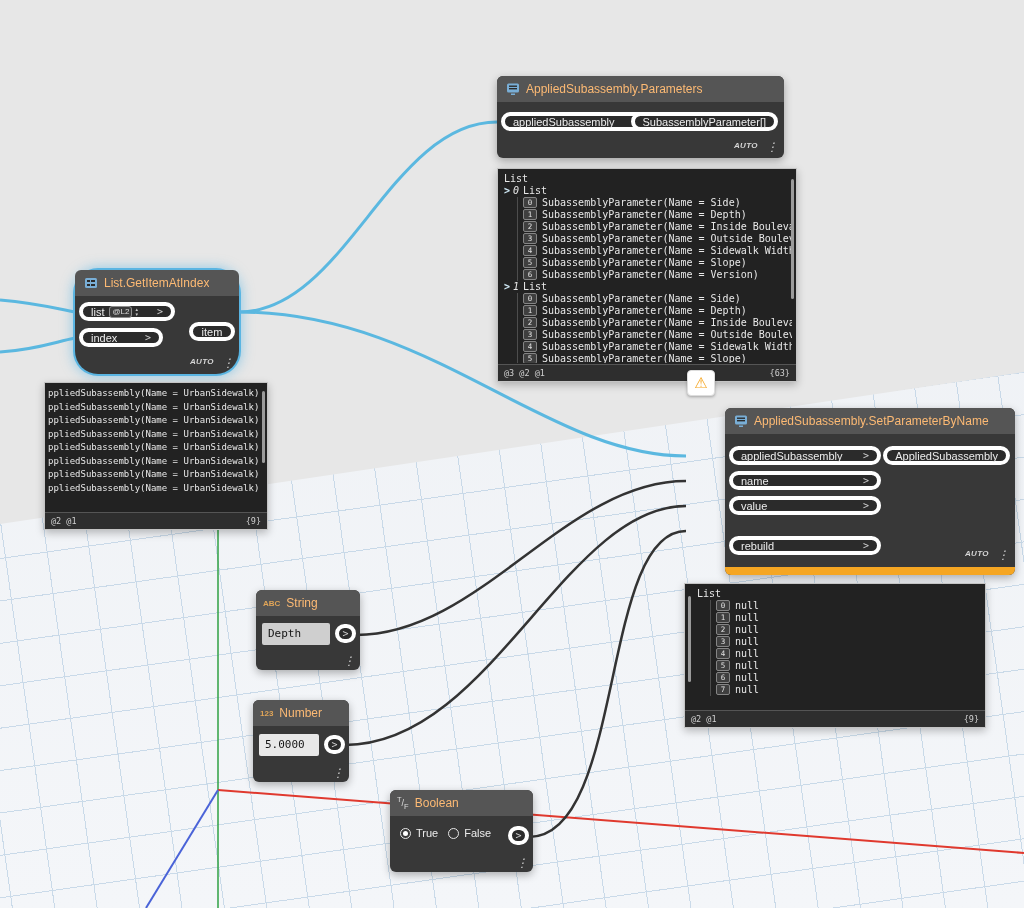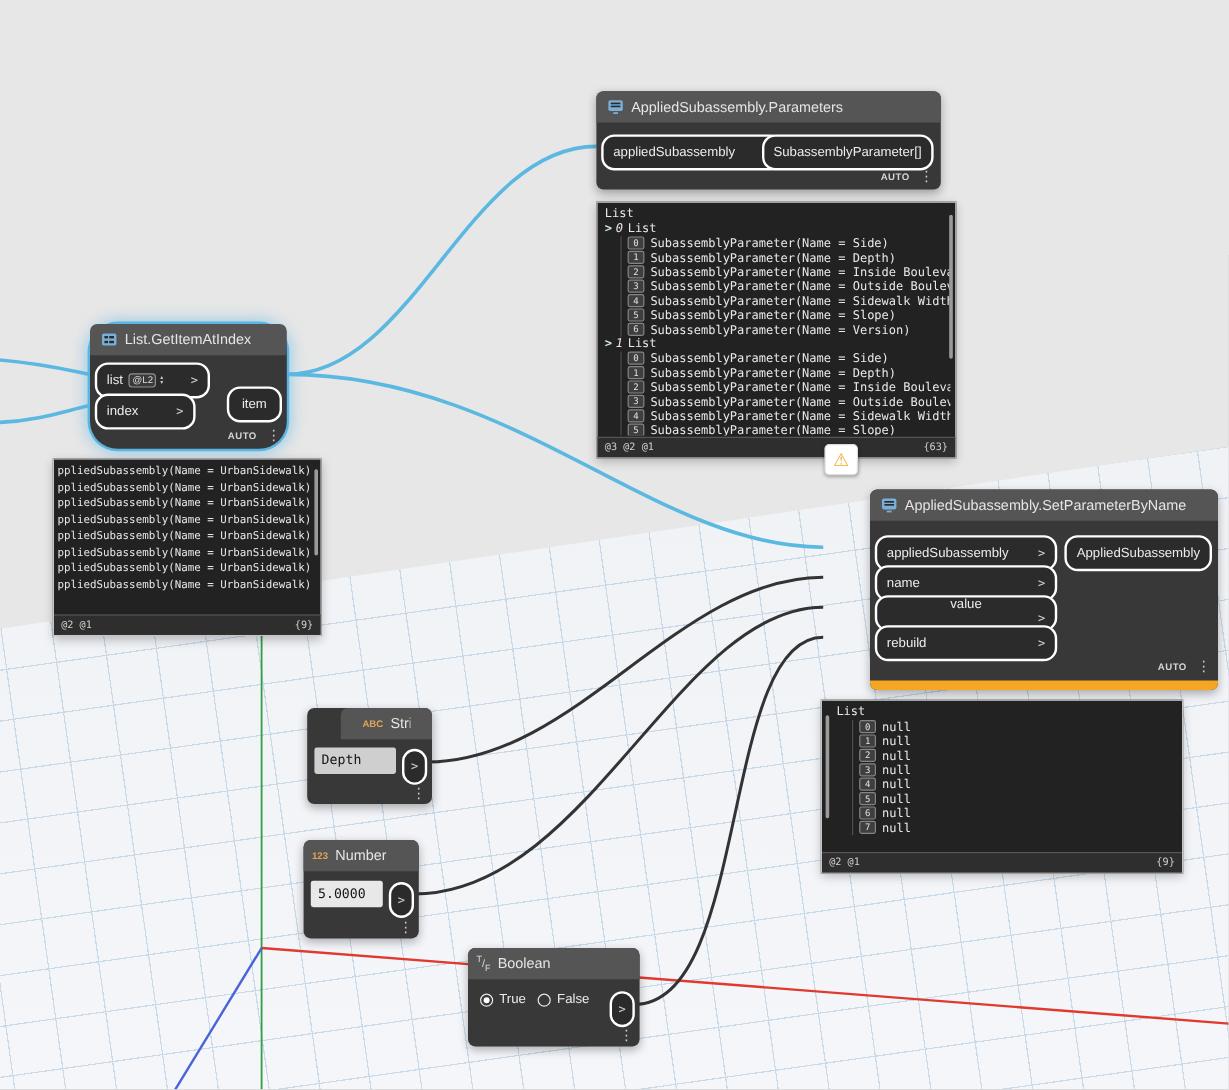--- a/index.html
+++ b/index.html
@@ -31,35 +31,35 @@
   .axis-green{stroke:var(--axis-green);stroke-width:1.5;}
   .axis-red{stroke:var(--axis-red);stroke-width:2;}
   .axis-blue{stroke:var(--axis-blue);stroke-width:2;}
 
   
   .node{position:absolute;background:#383838;border-radius:6px;z-index:3;
     box-shadow:0 3px 8px rgba(0,0,0,.3);}
   .node.selected{box-shadow:0 0 0 2px #5ab5e2,0 0 12px 3px rgba(90,181,226,.55);}
   .node-header{height:26px;background:#555;border-radius:6px 6px 0 0;display:flex;
     align-items:center;gap:6px;padding:0 9px;cursor:default;}
-  .node-title{color:#e5e5e5;font-size:12px;white-space:nowrap;overflow:hidden;}
+  .node-title{color:#fdba74;font-size:12px;white-space:nowrap;overflow:hidden;}
   .hicon{flex:0 0 auto;width:14px;height:14px;}
   .hicon-text{color:#e0a558;font-size:8px;font-weight:bold;flex:0 0 auto;}
   .hicon-tf{color:#dcdcdc;font-size:9px;flex:0 0 auto;line-height:9px;}
-  .chip{position:absolute;background:#2b2b2b;border:2px solid #ffffff;border-radius:11px;
-    height:30px;display:flex;align-items:center;padding:0 8px;color:#ececec;font-size:11px;
+  .chip{position:absolute;background:#2b2b2b;border:4px solid #ffffff;border-radius:11px;
+    height:19px;display:flex;align-items:center;padding:0 8px;color:#ececec;font-size:11px;
     box-sizing:border-box;white-space:nowrap;}
   .chip .parrow{margin-left:auto;padding-left:6px;font-size:10px;color:#cfcfcf;
     font-family:"DejaVu Sans Mono",monospace;}
   .chip.out{justify-content:center;}
   .level-badge{background:#3a3a3a;border:1px solid #8f8f8f;border-radius:3px;font-size:8px;
     padding:0 2px;line-height:10px;color:#ddd;margin-left:5px;}
   .stepper{display:flex;flex-direction:column;line-height:4.5px;font-size:5px;color:#c8c8c8;
     margin-left:3px;cursor:pointer;}
-  .node-footer{position:absolute;display:flex;align-items:center;gap:8px;}
+  .node-footer{position:absolute;display:flex;align-items:flex-start;gap:8px;font-style:italic;}
   .lacing{color:#d6d6d6;font-size:8px;font-weight:bold;letter-spacing:.4px;cursor:pointer;}
   .dots{color:#cfcfcf;font-size:12px;line-height:12px;cursor:pointer;}
   .field{position:absolute;background:#d9d9d9;color:#141414;height:22px;line-height:22px;
     padding:0 6px;border-radius:2px;box-sizing:border-box;font-size:11px;
     font-family:"DejaVu Sans Mono",monospace;overflow:hidden;}
   .orange-strip{position:absolute;left:0;right:0;bottom:0;height:8px;
     background:var(--warning-orange);border-radius:0 0 6px 6px;}
   .radio{width:11px;height:11px;border:1.5px solid #e6e6e6;border-radius:50%;
     display:inline-block;box-sizing:border-box;position:relative;flex:0 0 auto;cursor:pointer;}
   .radio.sel::after{content:"";position:absolute;inset:2px;background:#fff;border-radius:50%;}
@@ -236,25 +236,25 @@
       <span>appliedSubassembly</span>
       <span class="parrow">&gt;</span>
     </div>
     <div class="chip out" style="right:5px;top:38px;">
       <span>AppliedSubassembly</span>
     </div>
     <div class="chip" style="left:4px;top:63px;width:152px;">
       <span>name</span>
       <span class="parrow">&gt;</span>
     </div>
-    <div class="chip" style="left:4px;top:88px;width:152px;flex-direction:column;">
+    <div class="chip" style="left:4px;top:88px;width:152px;">
       <span>value</span>
       <span class="parrow">&gt;</span>
     </div>
-    <div class="chip" style="left:4px;top:113px;width:152px;">
+    <div class="chip" style="left:4px;top:128px;width:152px;">
       <span>rebuild</span>
       <span class="parrow">&gt;</span>
     </div>
     <div class="node-footer" style="right:6px;bottom:14px;">
       <span class="lacing">AUTO</span>
       <span class="dots">⋮</span>
     </div>
     <div class="orange-strip"></div>
   </div>
 
@@ -273,21 +273,21 @@
         </div>
       </div>
     <div class="vscroll" style="left:3px;top:12px;height:86px;"></div>
     <div class="pfooter">
       <span>@2 @1</span>
       <span>{9}</span>
     </div>
   </div>
 
   <div class="node" style="left:256px;top:590px;width:104px;height:80px;">
-    <div class="node-header" style="padding:0 18px;margin-left:28px;">
+    <div class="node-header" style="padding:0 7px;">
       <span class="hicon-text">ABC</span>
       <span class="node-title">String</span>
     </div>
     <div class="field" style="left:6px;top:33px;width:68px;background:#cfcfcf;">Depth</div>
     <div class="chip out" style="right:4px;top:34px;width:21px;padding:0;">
       <span class="parrow" style="margin:0 auto;padding:0;">&gt;</span>
     </div>
     <div class="node-footer" style="right:5px;bottom:3px;">
       <span class="dots">⋮</span>
     </div>

